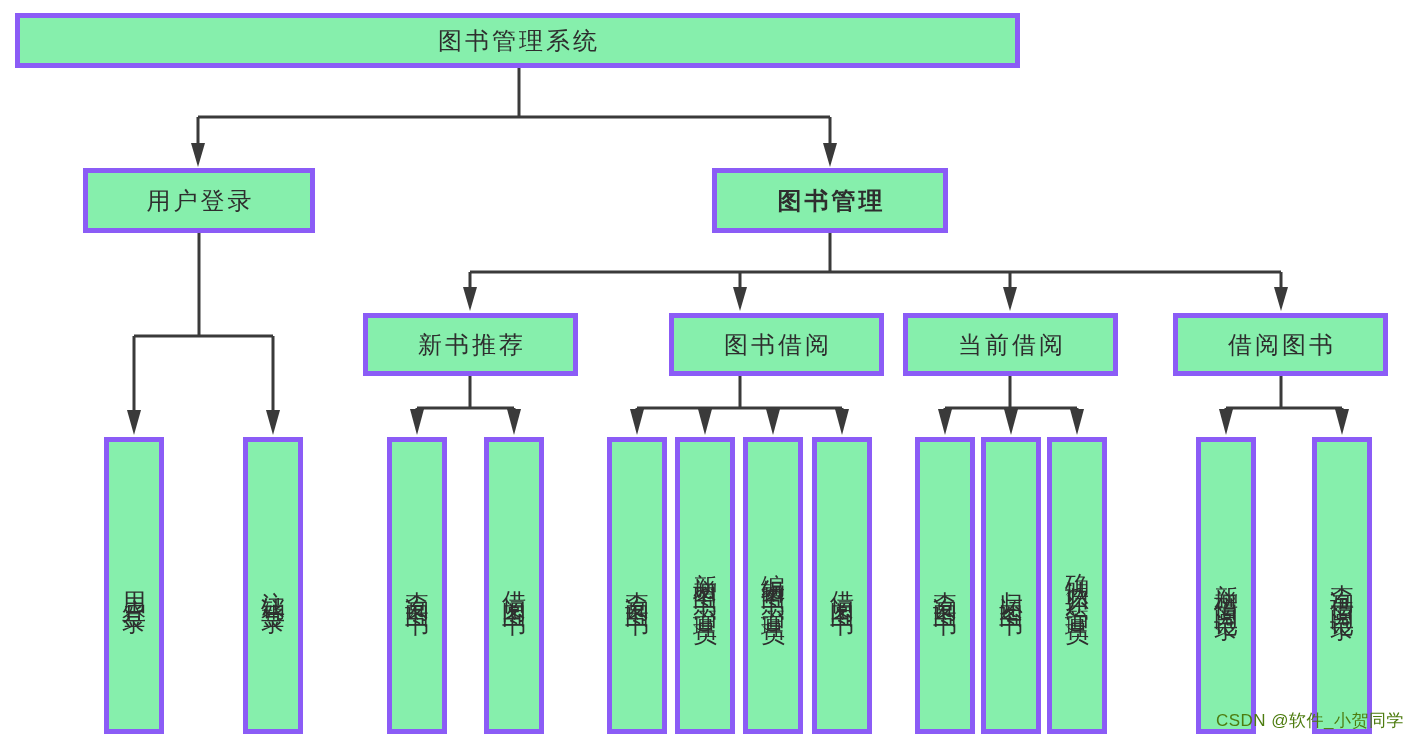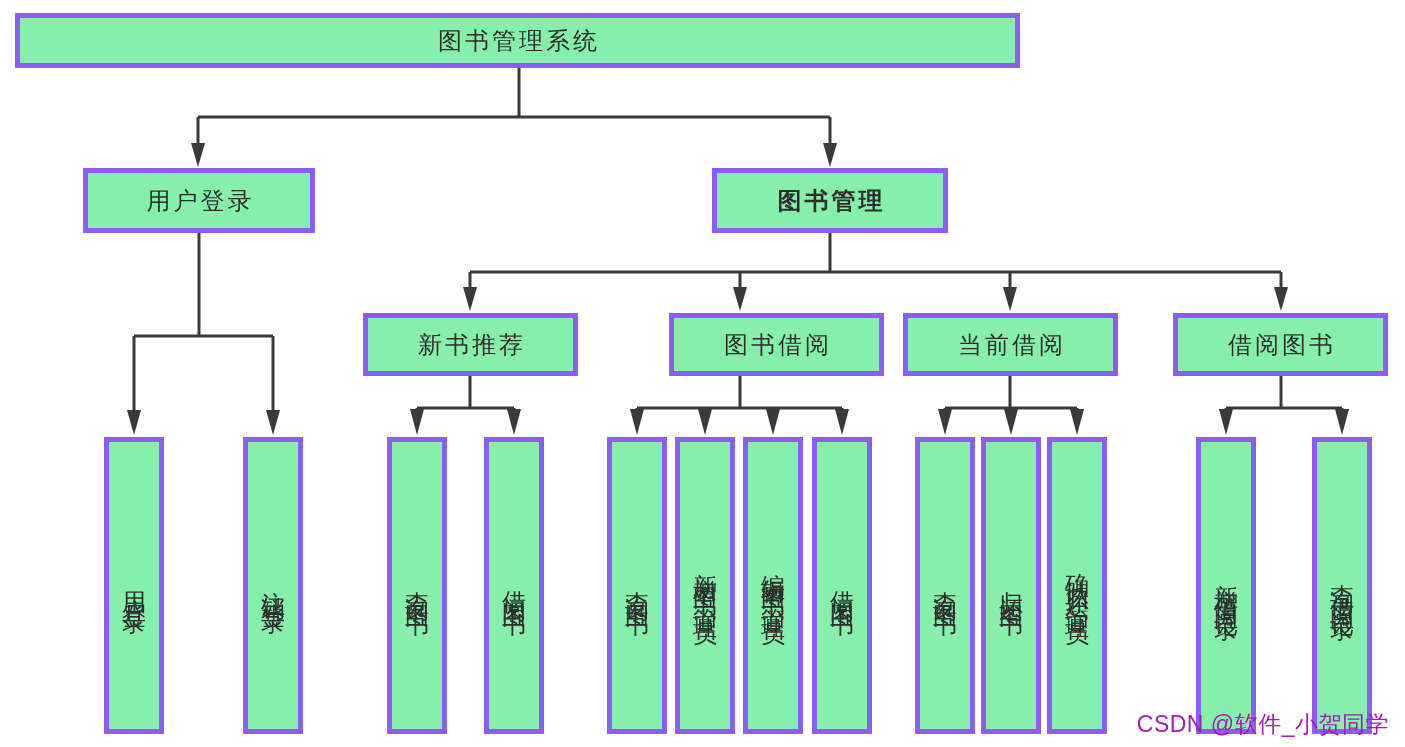--- a/index.html
+++ b/index.html
@@ -68,24 +68,24 @@
   .leaf-a1 { left: 104px; }  .leaf-a2 { left: 243px; }
   .leaf-b1 { left: 387px; }  .leaf-b2 { left: 484px; }
   .leaf-c1 { left: 607px; }  .leaf-c2 { left: 675px; }
   .leaf-c3 { left: 743px; }  .leaf-c4 { left: 812px; }
   .leaf-d1 { left: 915px; }  .leaf-d2 { left: 981px; }
   .leaf-d3 { left: 1047px; }
   .leaf-e1 { left: 1196px; } .leaf-e2 { left: 1312px; }
   .watermark {
     position: absolute;
     top: 709px;
-    right: 16px;
-    font-size: 23px;
+    right: 1px;
+    font-size: 17px;
     letter-spacing: 0.5px;
-    color: #a21caf;
+    color: #4d7c0f;
     z-index: 10;
     white-space: nowrap;
   }
 </style>
 </head>
 <body>
 
 <div class="stage">
 
   <svg class="connector-layer" viewBox="0 0 1405 747">

